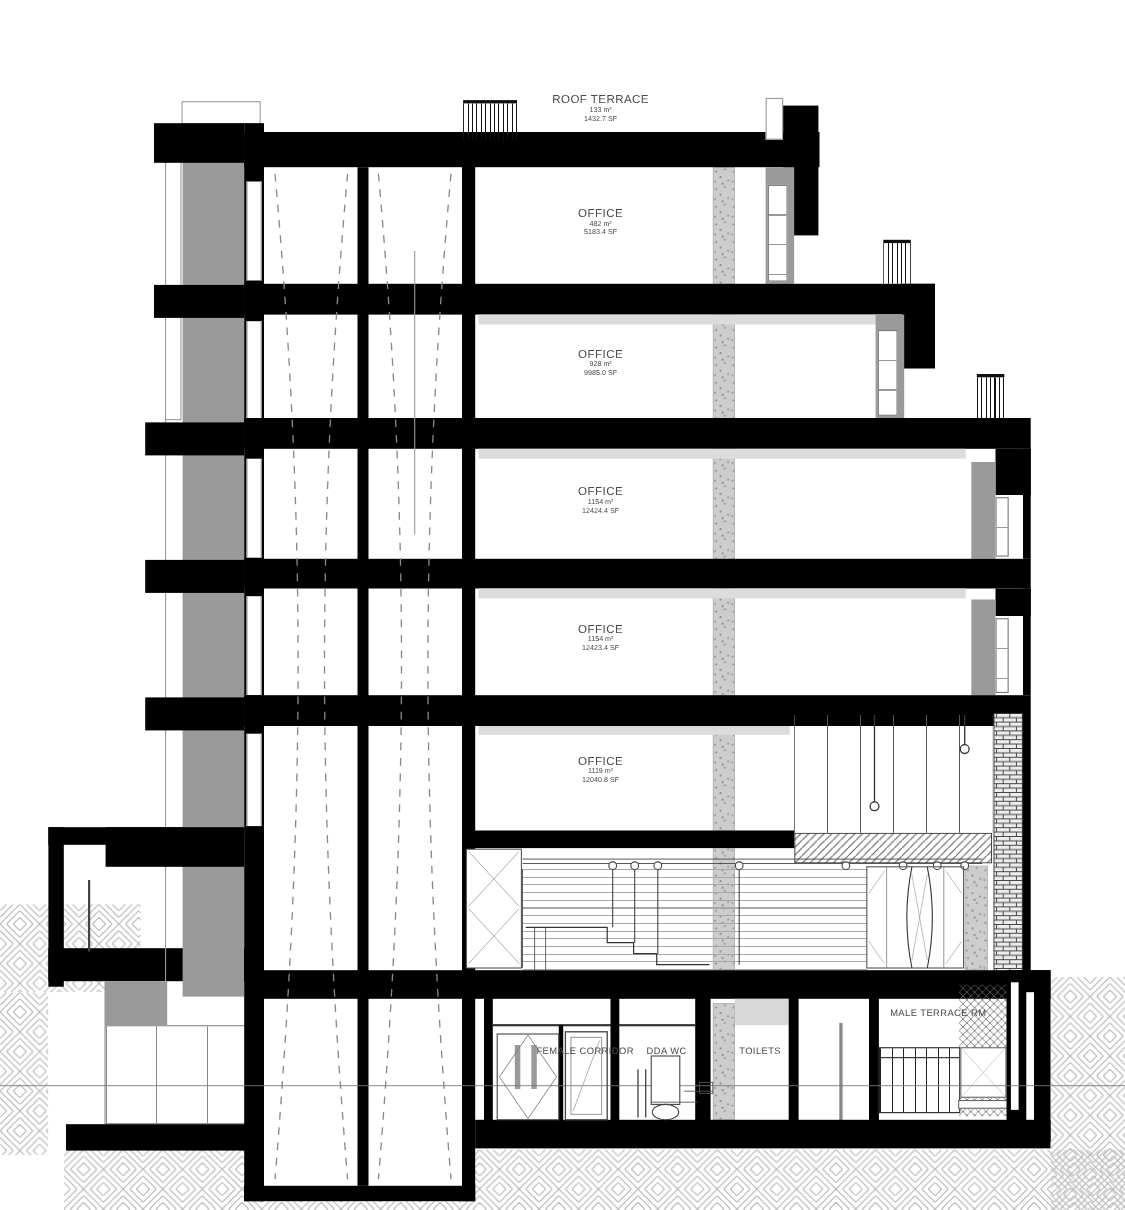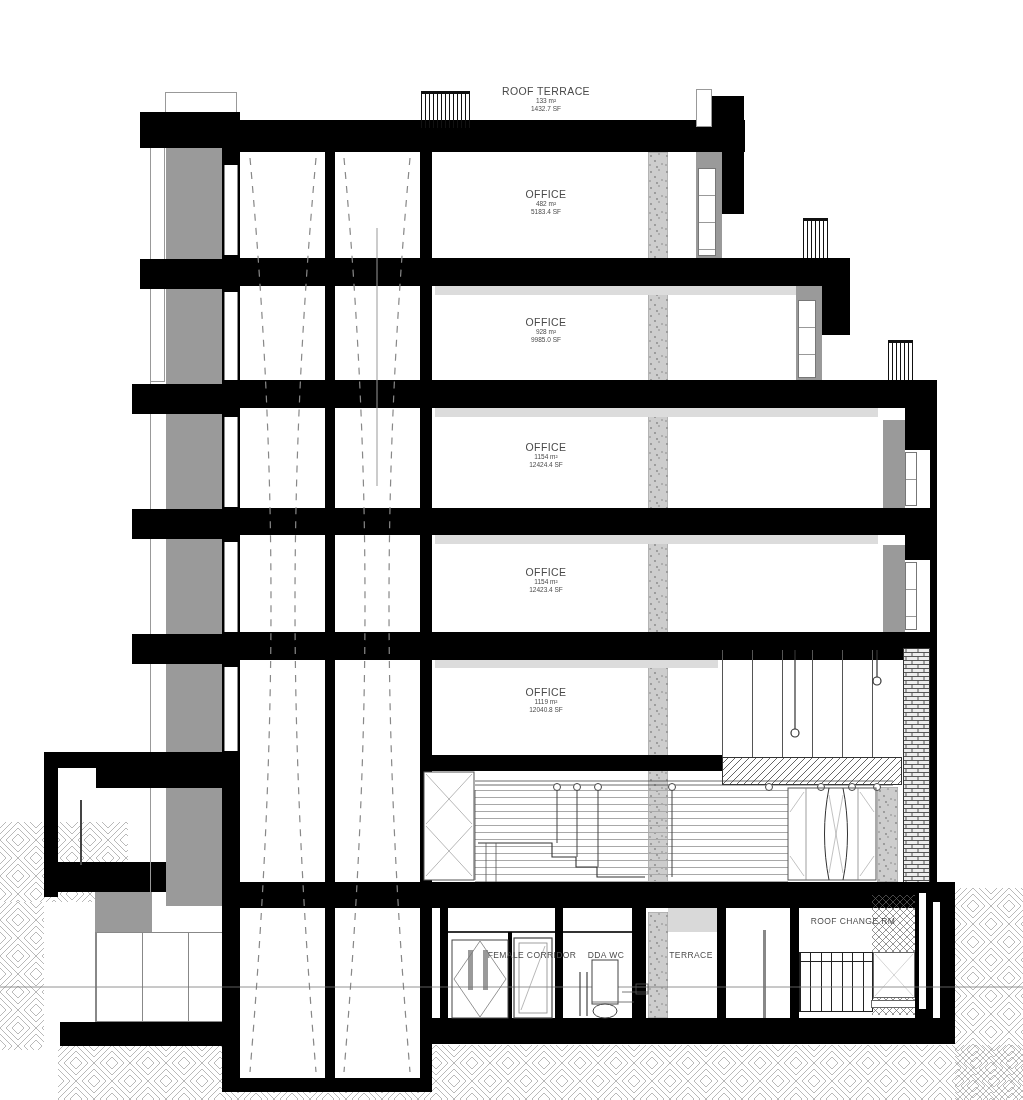--- a/index.html
+++ b/index.html
@@ -285,16 +285,16 @@
     <div class="ar">12423.4 SF</div>
   </div>
   <div class="abs lvl" style="left:466px;top:687px">
     <div class="nm">OFFICE</div>
     <div class="ar">1119 m²</div>
     <div class="ar">12040.8 SF</div>
   </div>
 
   <div class="abs rmlbl" style="left:472px;top:950px;width:120px">FEMALE CORRIDOR</div>
   <div class="abs rmlbl" style="left:570px;top:950px;width:72px">DDA WC</div>
-  <div class="abs rmlbl" style="left:648px;top:950px;width:86px">TERRACE</div>
-  <div class="abs rmlbl" style="left:798px;top:916px;width:110px">ROOF CHANGE RM</div>
+  <div class="abs rmlbl" style="left:648px;top:950px;width:86px">TOILETS</div>
+  <div class="abs rmlbl" style="left:798px;top:916px;width:110px">MALE TERRACE RM</div>
 
 </div>
 
 </body></html>

